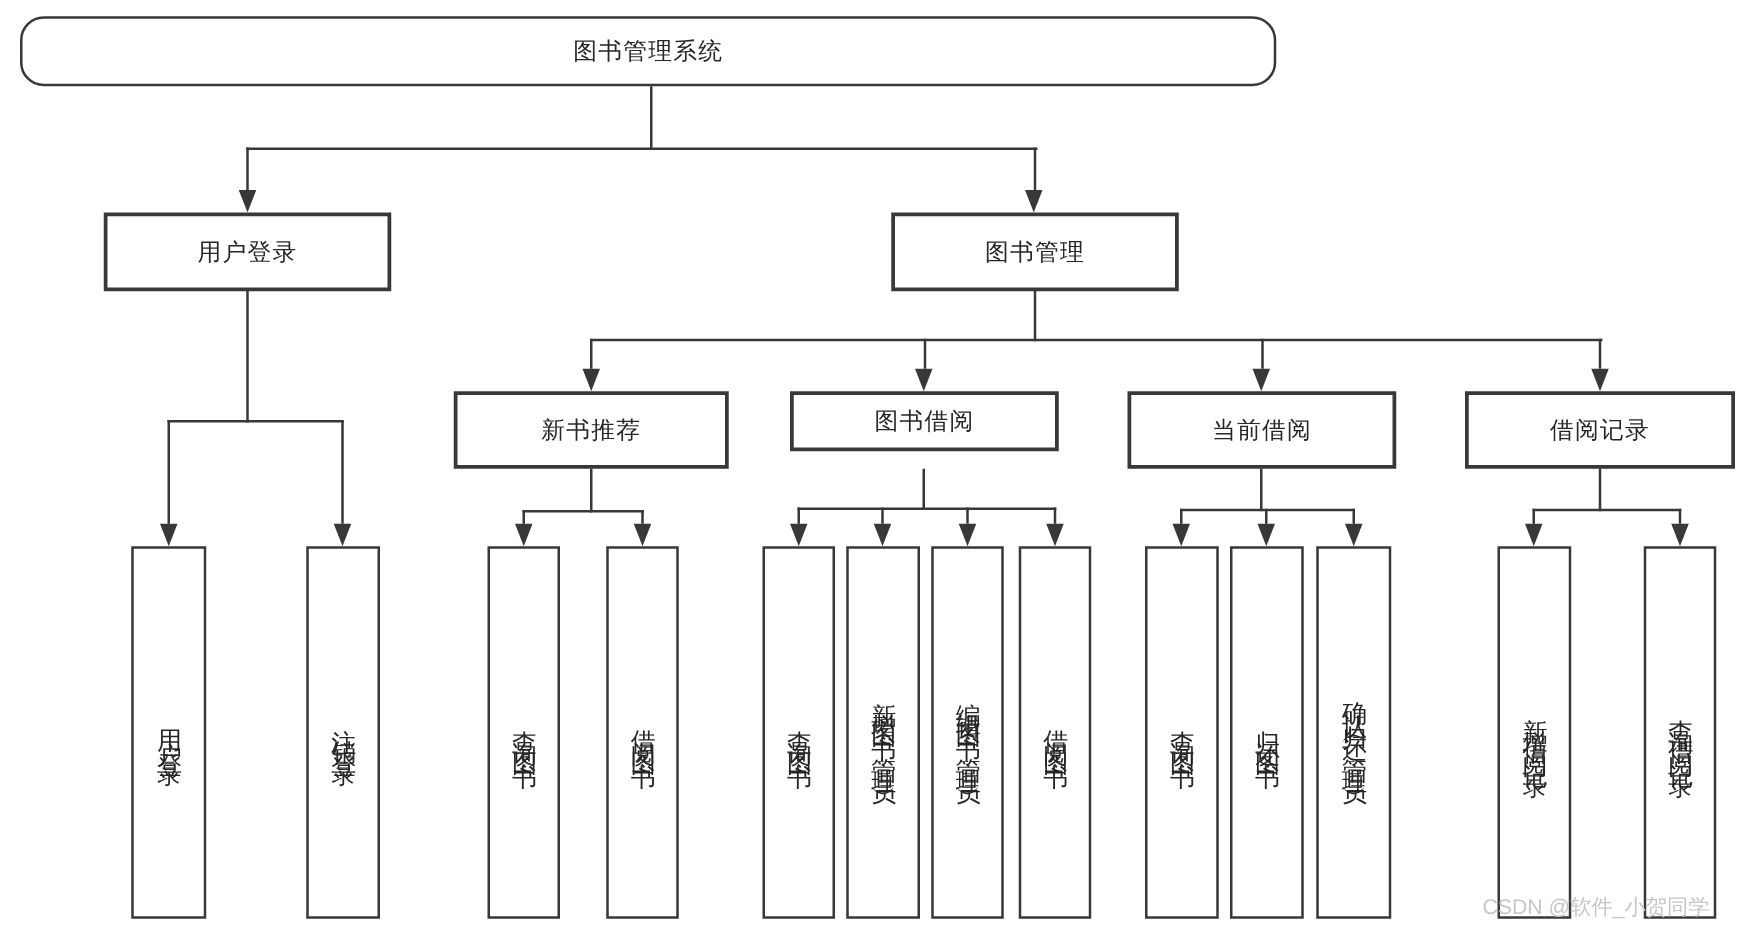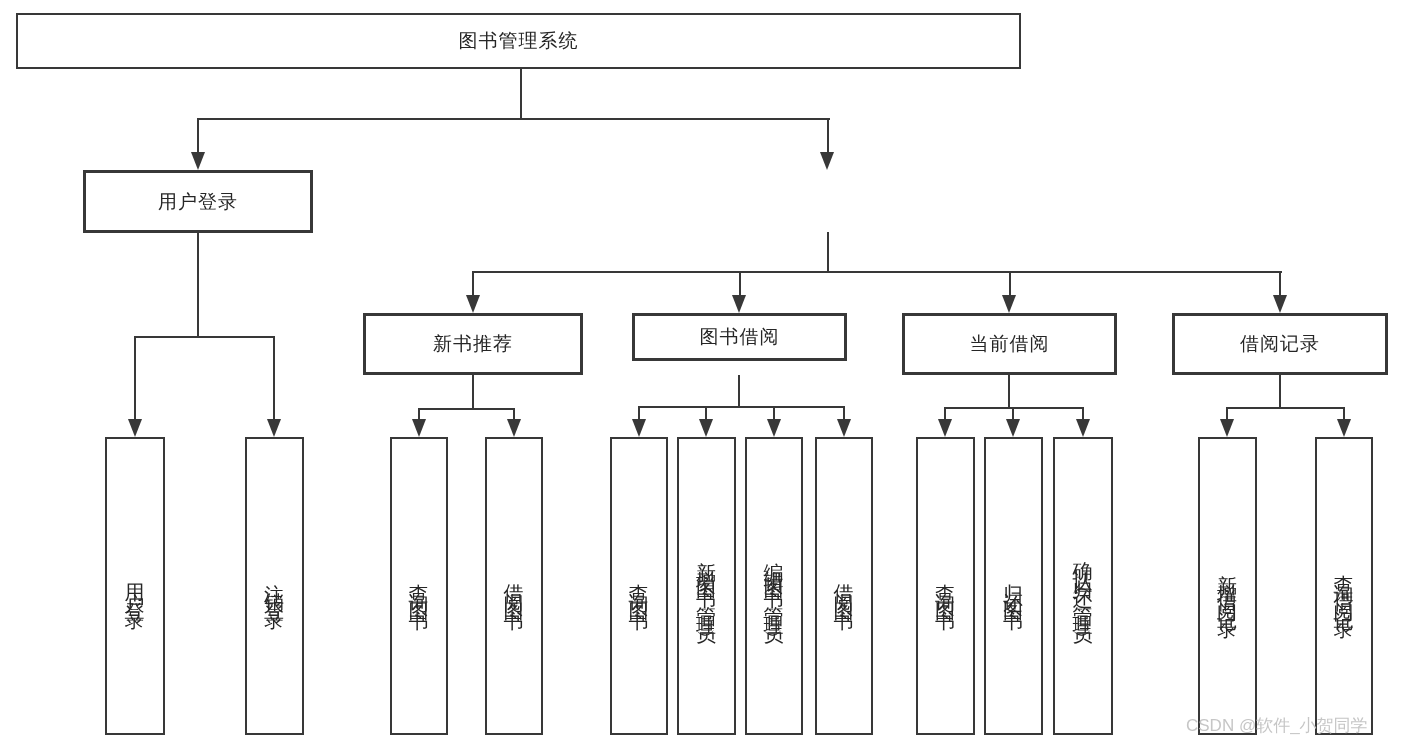--- a/index.html
+++ b/index.html
@@ -52,33 +52,36 @@
     font-size:17px;
     color:var(--watermark);
     white-space:nowrap;
   }
 </style>
 </head>
 <body>
 
 <div class="canvas">
 
-  <div class="box root" style="left:16px;top:13px;width:1005px;height:56px;">
+  <div class="box root" style="left:16px;top:13px;width:1005px;height:56px;border-radius:19px;">
     <span>图书管理系统</span>
   </div>
 
   <div class="vline" style="left:520px;top:69px;width:2px;height:50px;"></div>
   <div class="hline" style="left:197px;top:118px;width:633px;height:2px;"></div>
   <div class="vline" style="left:197px;top:118px;width:2px;height:34px;"></div>
   <div class="arrow" style="left:191px;top:152px;"></div>
   <div class="vline" style="left:827px;top:118px;width:2px;height:34px;"></div>
   <div class="arrow" style="left:820px;top:152px;"></div>
 
   <div class="box" style="left:83px;top:170px;width:230px;height:63px;">
     <span>用户登录</span>
+  </div>
+  <div class="box" style="left:713px;top:170px;width:230px;height:63px;">
+    <span>图书管理</span>
   </div>
 
   <div class="vline" style="left:197px;top:232px;width:2px;height:106px;"></div>
   <div class="hline" style="left:134px;top:336px;width:141px;height:2px;"></div>
   <div class="vline" style="left:134px;top:336px;width:2px;height:83px;"></div>
   <div class="arrow" style="left:128px;top:419px;"></div>
   <div class="vline" style="left:273px;top:336px;width:2px;height:83px;"></div>
   <div class="arrow" style="left:267px;top:419px;"></div>
 
   <div class="vline" style="left:827px;top:232px;width:2px;height:41px;"></div>

